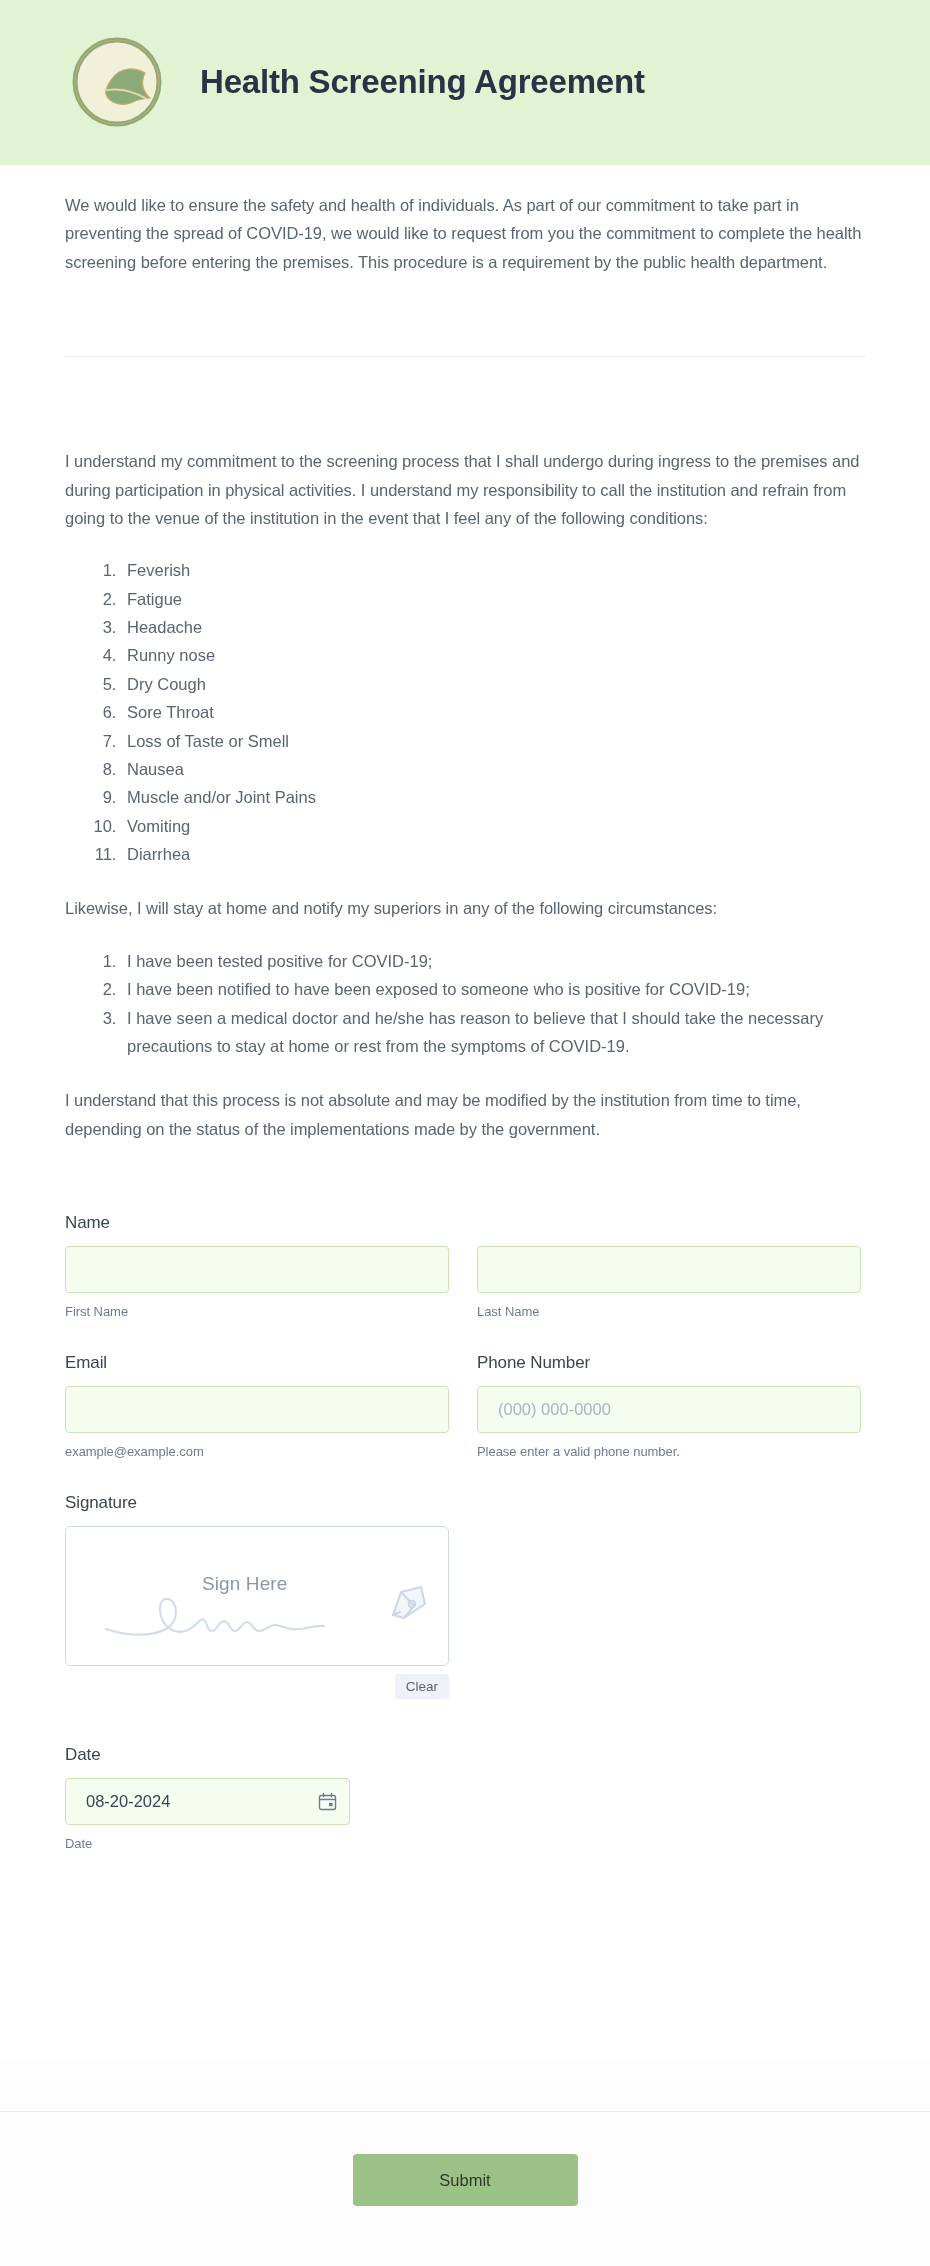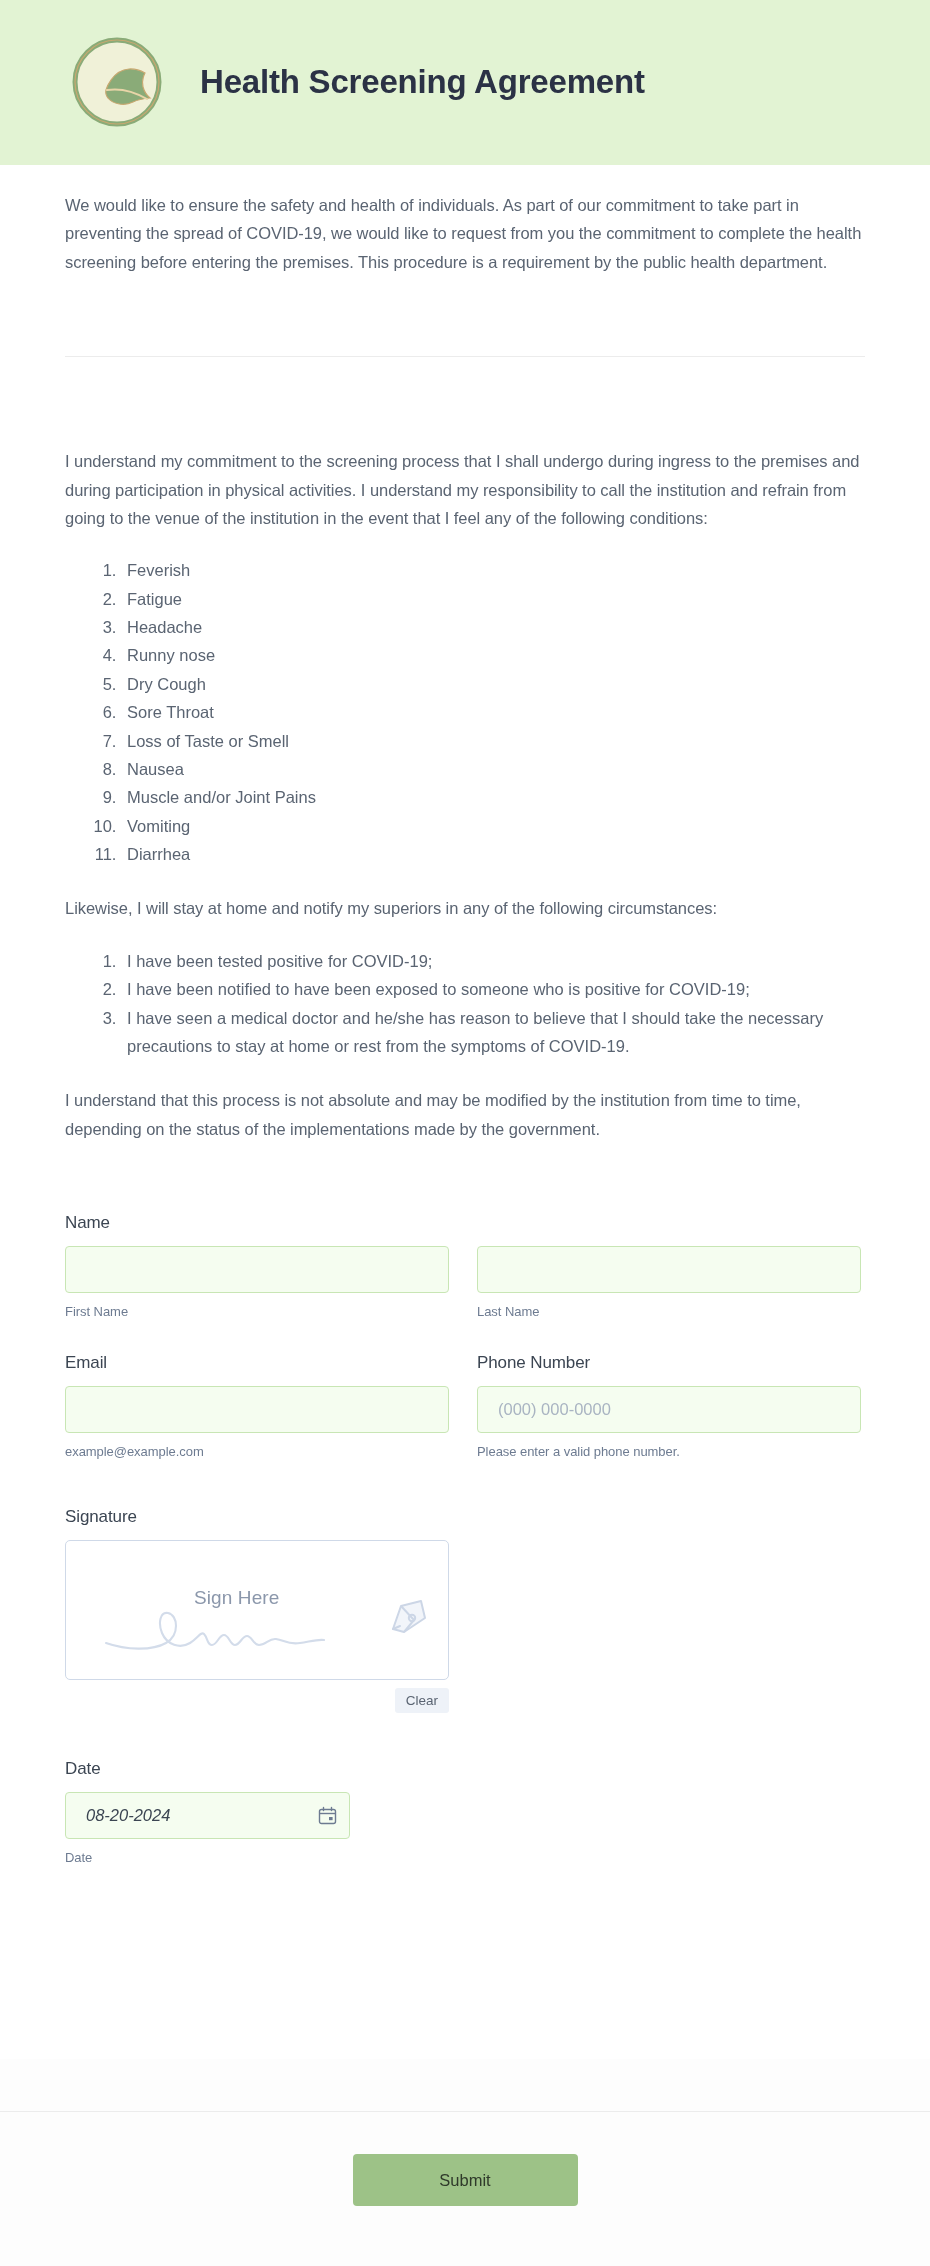--- a/index.html
+++ b/index.html
@@ -138,21 +138,21 @@
     width: 384px;
     height: 140px;
     background: #ffffff;
     border: 1px solid #cfd9e8;
     border-radius: 5px;
     position: relative;
     overflow: hidden;
   }
   .sig-hint {
     position: absolute;
-    left: 128px;
+    left: 136px;
     top: 46px;
     font-size: 19px;
     color: #8b97ab;
     letter-spacing: 0.1px;
   }
   .sig-squiggle {
     position: absolute;
     left: 38px;
     top: 62px;
   }
@@ -177,21 +177,21 @@
     padding: 5px 11px;
     cursor: pointer;
   }
 
   
   .date-wrap { margin-top: 46px; }
   .date-field {
     position: relative;
     width: 285px;
   }
-  .date-field .input { padding-right: 40px; font-style: italic; }
+  .date-field .input { padding-right: 40px; }
   .cal-icon {
     position: absolute;
     right: 13px;
     top: 14px;
     pointer-events: none;
   }
 
   
   .footer {
     border-top: 1px solid #ececec;
@@ -289,21 +289,21 @@
           <input class="input" type="text" value="" style="">
           <span class="sub-label">example@example.com</span>
         </div>
         <div class="field-col">
           <label class="field-label">Phone Number</label>
           <input class="input" type="text" placeholder="(000) 000-0000" style="">
           <span class="sub-label">Please enter a valid phone number.</span>
         </div>
       </div>
 
-      <div class="sig-wrap" style="margin-top:48px;">
+      <div class="sig-wrap" style="margin-top:34px;">
         <label class="field-label">Signature</label>
         <div class="sig-pad">
           <span class="sig-hint">Sign Here</span>
           <div class="sig-squiggle">
             <svg width="260" height="56" viewBox="0 0 260 56">
               <path d="M2 40 C22 47 48 48 62 40 C76 32 74 12 64 10 C56 8.5 54 20 58 30 C63 42 76 46 86 40 C94 35 97 28 100 31 C104 35 103 42 108 42 C113 42 115 32 120 32 C125 32 126 42 131 42 C136 42 138 33 143 33 C148 33 149 42 155 42 C162 42 165 35 172 36 C180 37 184 42 196 40 C206 38.5 214 36 220 37" fill="none" stroke="#d3dcea" stroke-width="2.1" stroke-linecap="round"></path>
             </svg>
           </div>
           <div class="sig-pen">
             <svg width="42" height="42" viewBox="0 0 42 42">

